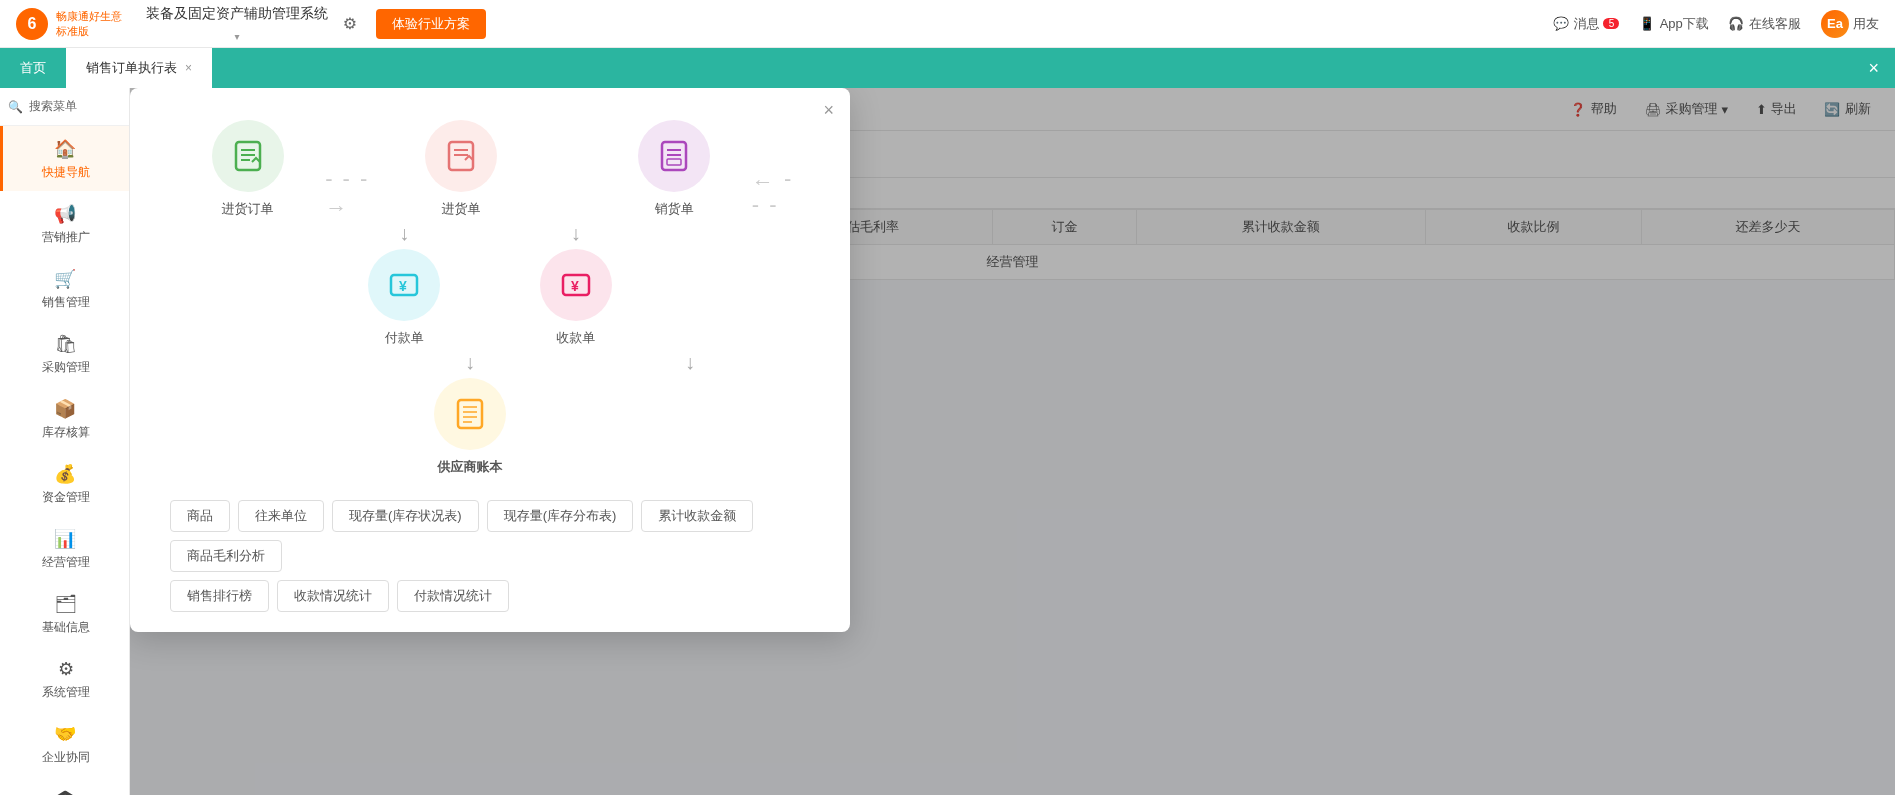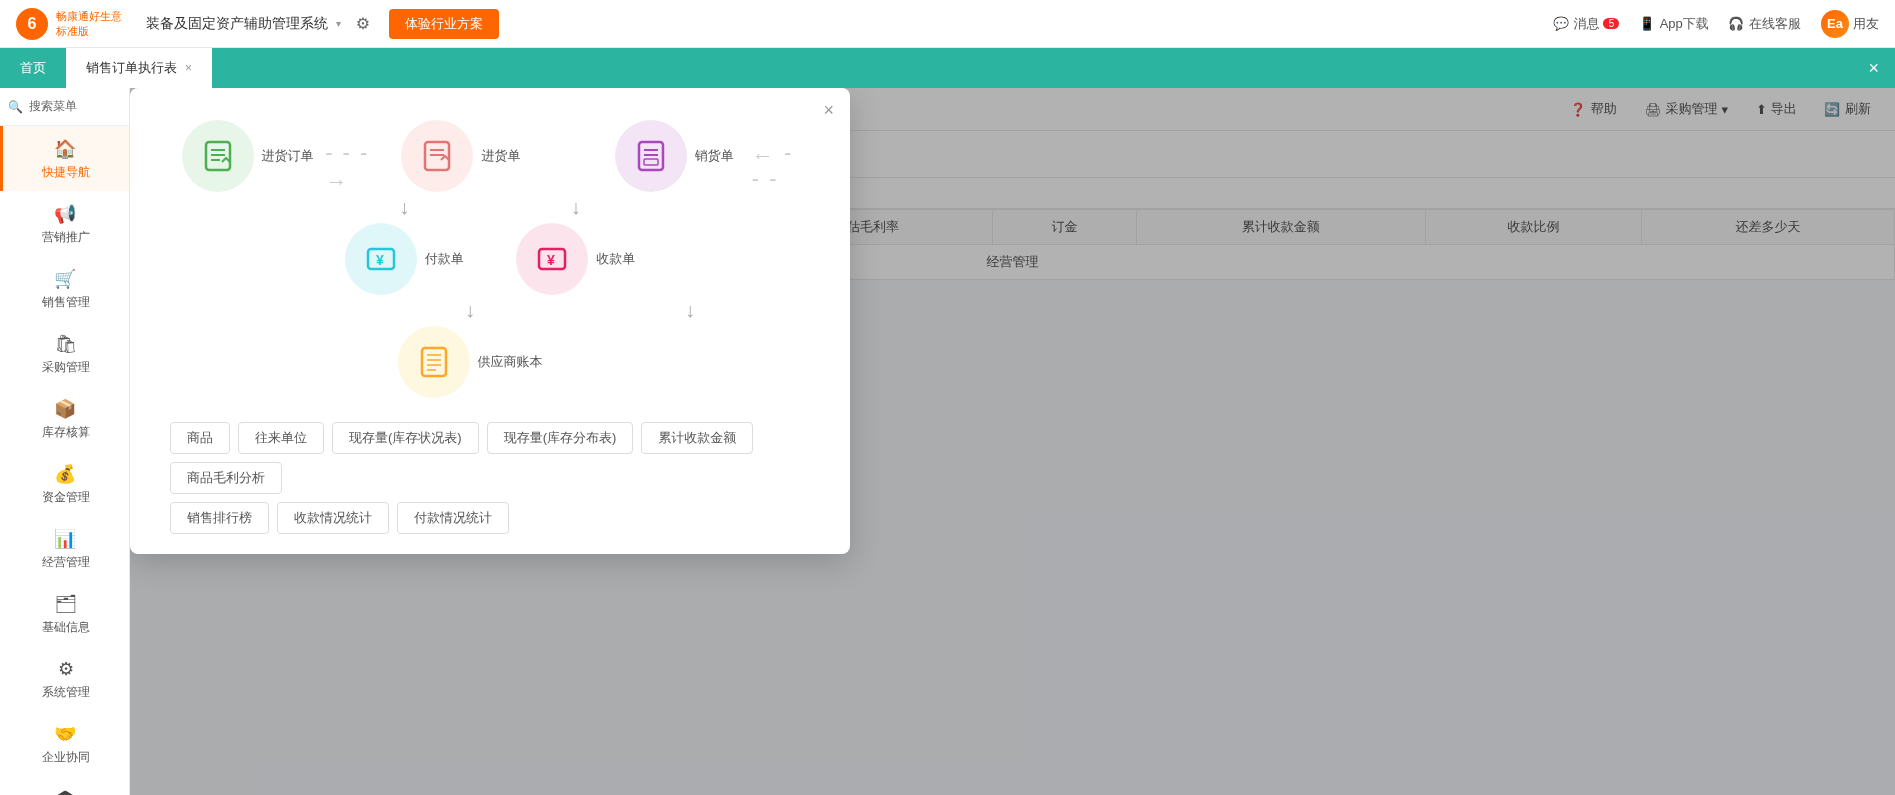--- a/index.html
+++ b/index.html
@@ -8,21 +8,21 @@
     
     .top-header {
       display: flex; align-items: center; background: #fff; height: 48px;
       padding: 0 16px; border-bottom: 1px solid #e8e8e8; position: relative; z-index: 100;
     }
     .logo-area {
       display: flex; align-items: center; width: 130px; gap: 8px;
     }
     .logo-icon { width: 32px; height: 32px; background: #f60; border-radius: 50%; display: flex; align-items: center; justify-content: center; color: #fff; font-size: 16px; font-weight: bold; }
     .logo-text { font-size: 11px; color: #f60; line-height: 1.3; }
-    .system-title { display: flex; align-items: center; gap: 8px; color: #333; font-size: 14px; font-weight: 500; }
+    .system-title { display: flex; align-items: center; gap: 8px; color: #333; font-size: 14px; font-weight: 500; flex-direction: column; }
     .dropdown-arrow { color: #999; font-size: 10px; }
     .gear-btn { width: 28px; height: 28px; display: flex; align-items: center; justify-content: center; color: #666; font-size: 16px; cursor: pointer; margin-left: 8px; }
     .experience-btn { background: #f60; color: #fff; border: none; padding: 6px 16px; border-radius: 4px; cursor: pointer; font-size: 13px; margin-left: 12px; }
     .header-right { margin-left: auto; display: flex; align-items: center; gap: 20px; color: #555; font-size: 13px; }
     .header-right-item { display: flex; align-items: center; gap: 4px; cursor: pointer; }
     .badge { background: #f5222d; color: #fff; border-radius: 10px; padding: 0 5px; font-size: 10px; min-width: 16px; text-align: center; }
 
     
     .tab-bar {
       display: flex; align-items: center; background: #2bb5a0; height: 40px; padding: 0 0 0 0;
@@ -93,21 +93,21 @@
     }
     .modal-close-btn {
       position: absolute; top: 12px; right: 16px; font-size: 18px; color: #999; cursor: pointer; z-index: 10;
     }
 
     
     .workflow-section {
       padding: 32px 40px 24px;
     }
     .workflow-item {
-      display: flex; flex-direction: row; align-items: center; gap: 8px;
+      display: flex; flex-direction: column; align-items: center; gap: 8px;
     }
     .workflow-circle {
       width: 72px; height: 72px; border-radius: 50%; display: flex; align-items: center; justify-content: center; font-size: 28px; position: relative;
     }
     .workflow-label { font-size: 13px; color: #555; }
 
     
     .wf-green { background: #e8f5e9; }
     .wf-red { background: #fdecea; }
     .wf-purple { background: #f3e5f5; }
@@ -411,21 +411,21 @@
             <div style="width:60px;"></div>
             <div style="width:160px; display:flex; justify-content:center;">
               <span style="color:#aaa; font-size:20px;">↓</span>
             </div>
             <div style="width:60px;"></div>
             <div style="width:160px; display:flex; justify-content:center;">
               <span style="color:#aaa; font-size:20px;">↓</span>
             </div>
           </div>
 
-          <div style="display:flex; align-items:flex-end; gap:0; margin-top:4px;">
+          <div style="display:flex; align-items:flex-end; gap:0; margin-top:4px;font-weight:bold;">
             <div style="width:160px;"></div>
             <div style="width:60px;"></div>
             <div style="display:flex; flex-direction:column; align-items:center; width:160px;">
               <div class="workflow-item">
                 <div class="workflow-circle wf-amber">
                   <svg width="36" height="36" viewBox="0 0 36 36">
                       <rect x="6" y="4" width="24" height="28" rx="3" fill="none" stroke="#ffa726" stroke-width="2.5"></rect>
                       <line x1="11" y1="11" x2="25" y2="11" stroke="#ffa726" stroke-width="1.5"></line>
                       <line x1="11" y1="16" x2="25" y2="16" stroke="#ffa726" stroke-width="1.5"></line>
                       <line x1="11" y1="21" x2="25" y2="21" stroke="#ffa726" stroke-width="1.5"></line>

